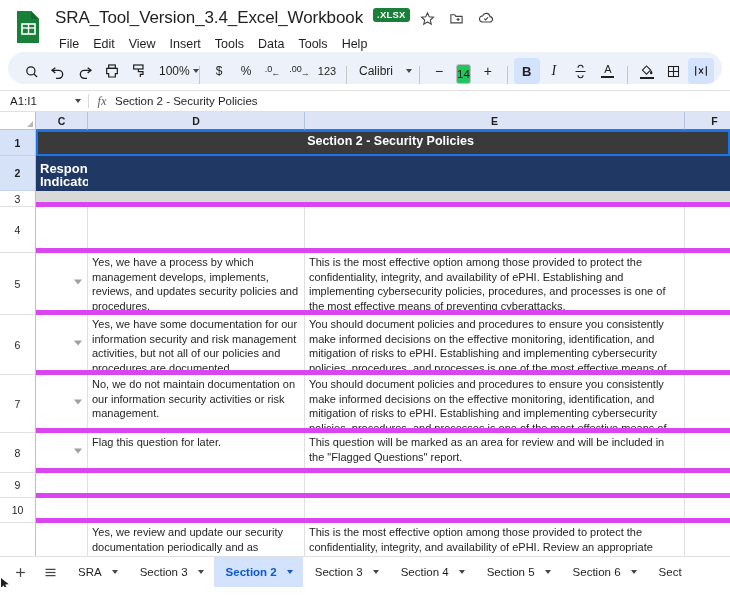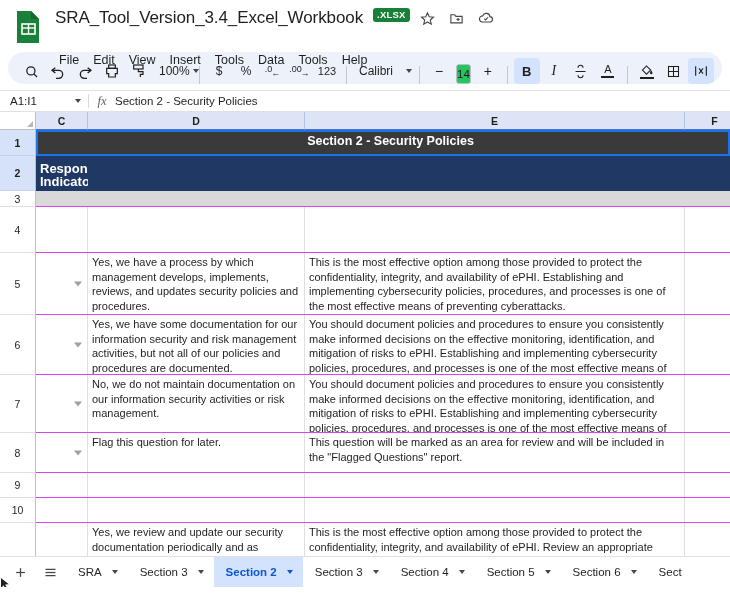--- a/index.html
+++ b/index.html
@@ -56,21 +56,21 @@
   .title-icon {
     width: 22px; height: 22px;
     display: flex; align-items: center; justify-content: center;
     border-radius: 50%;
     color: #444746;
   }
   .title-icon svg { display: block; }
   .menubar {
     display: flex;
     gap: 0px;
-    margin-top: 19px;
+    margin-top: 3px;
   }
   .menu-item {
     font-size: 12.5px;
     color: #1f1f1f;
     padding: 2px 7px;
     border-radius: 4px;
     white-space: nowrap;
   }
 
   
@@ -245,21 +245,21 @@
     font-weight: bold;
     border-bottom: 1px solid #c3d2ef;
   }
   .cells-area {
     flex: 1 1 auto;
     position: relative;
     overflow: hidden;
   }
   .row {
     display: flex;
-    border-bottom: 1px solid #d946ef;
+    border-bottom: 5px solid #d946ef;
     box-sizing: border-box;
     overflow: hidden;
   }
   .cell {
     flex: 0 0 auto;
     border-right: 1px solid #e0e0e0;
     padding: 2px 4px 0 4px;
     font-size: 11px;
     line-height: 14.6px;
     color: #1f1f1f;

